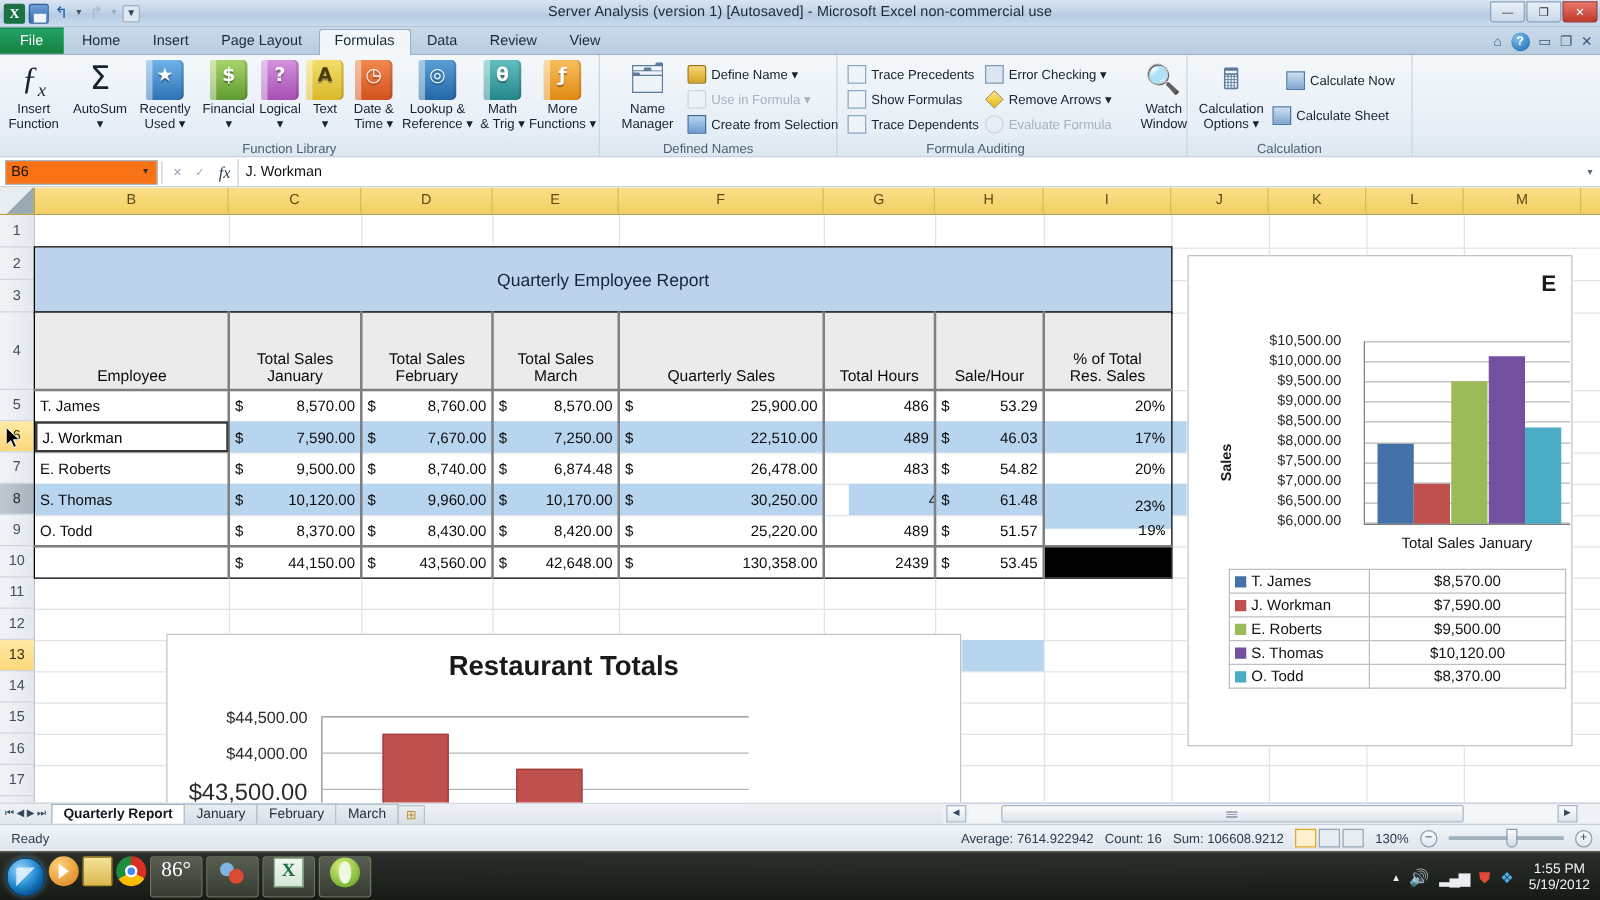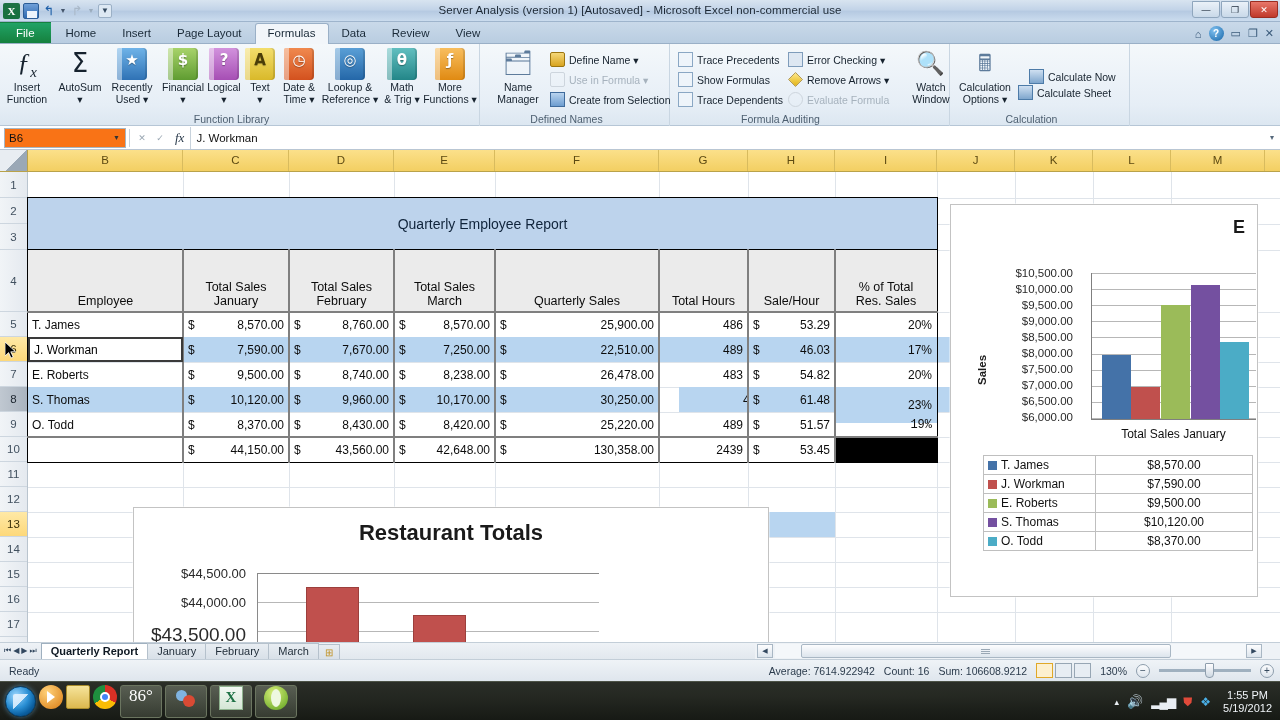--- a/index.html
+++ b/index.html
@@ -429,21 +429,21 @@
       </div>
       <div class="rgroup-label" style="left:0;right:58px;">Formula Auditing</div>
     </div>
 
     <div class="rgroup" style="left:950px;width:180px;">
       <div class="bigbtn" style="left:4px;width:62px;">
         <span class="gl" style="font-size:23px;color:#5d7b9b;">🖩</span>
         <span>Calculation</span>
         <span>Options ▾</span>
       </div>
-      <div class="smallitem" style="left:68px;top:24px;padding-left:11px;">
+      <div class="smallitem" style="left:68px;top:12px;padding-left:11px;">
         <span class="sico" style="background:linear-gradient(to bottom,#cfe0f1,#7fa6cd);border:1px solid #4d7ba8;"></span>
         <span>Calculate Now</span>
       </div>
       <div class="smallitem" style="left:68px;top:40px;">
         <span class="sico" style="background:linear-gradient(to bottom,#cfe0f1,#7fa6cd);border:1px solid #4d7ba8;"></span>
         <span>Calculate Sheet</span>
       </div>
       <div class="rgroup-label">Calculation</div>
     </div>
   </div>
@@ -633,21 +633,21 @@
         </div>
       <div class="cell" style="left:261px;top:190px;width:105px;height:25px;">
         <span class="money">
             <span class="sym">$</span>
             <span class="val">8,740.00</span>
           </span>
         </div>
       <div class="cell" style="left:366px;top:190px;width:101px;height:25px;">
         <span class="money">
             <span class="sym">$</span>
-            <span class="val">8,238.00</span>
+            <span class="val">6,874.48</span>
           </span>
         </div>
       <div class="cell" style="left:467px;top:190px;width:164px;height:25px;">
         <span class="money">
             <span class="sym">$</span>
             <span class="val">26,478.00</span>
           </span>
         </div>
       <div class="cell r" style="left:631px;top:190px;width:89px;height:25px;">483</div>
       <div class="cell" style="left:720px;top:190px;width:87px;height:25px;">

